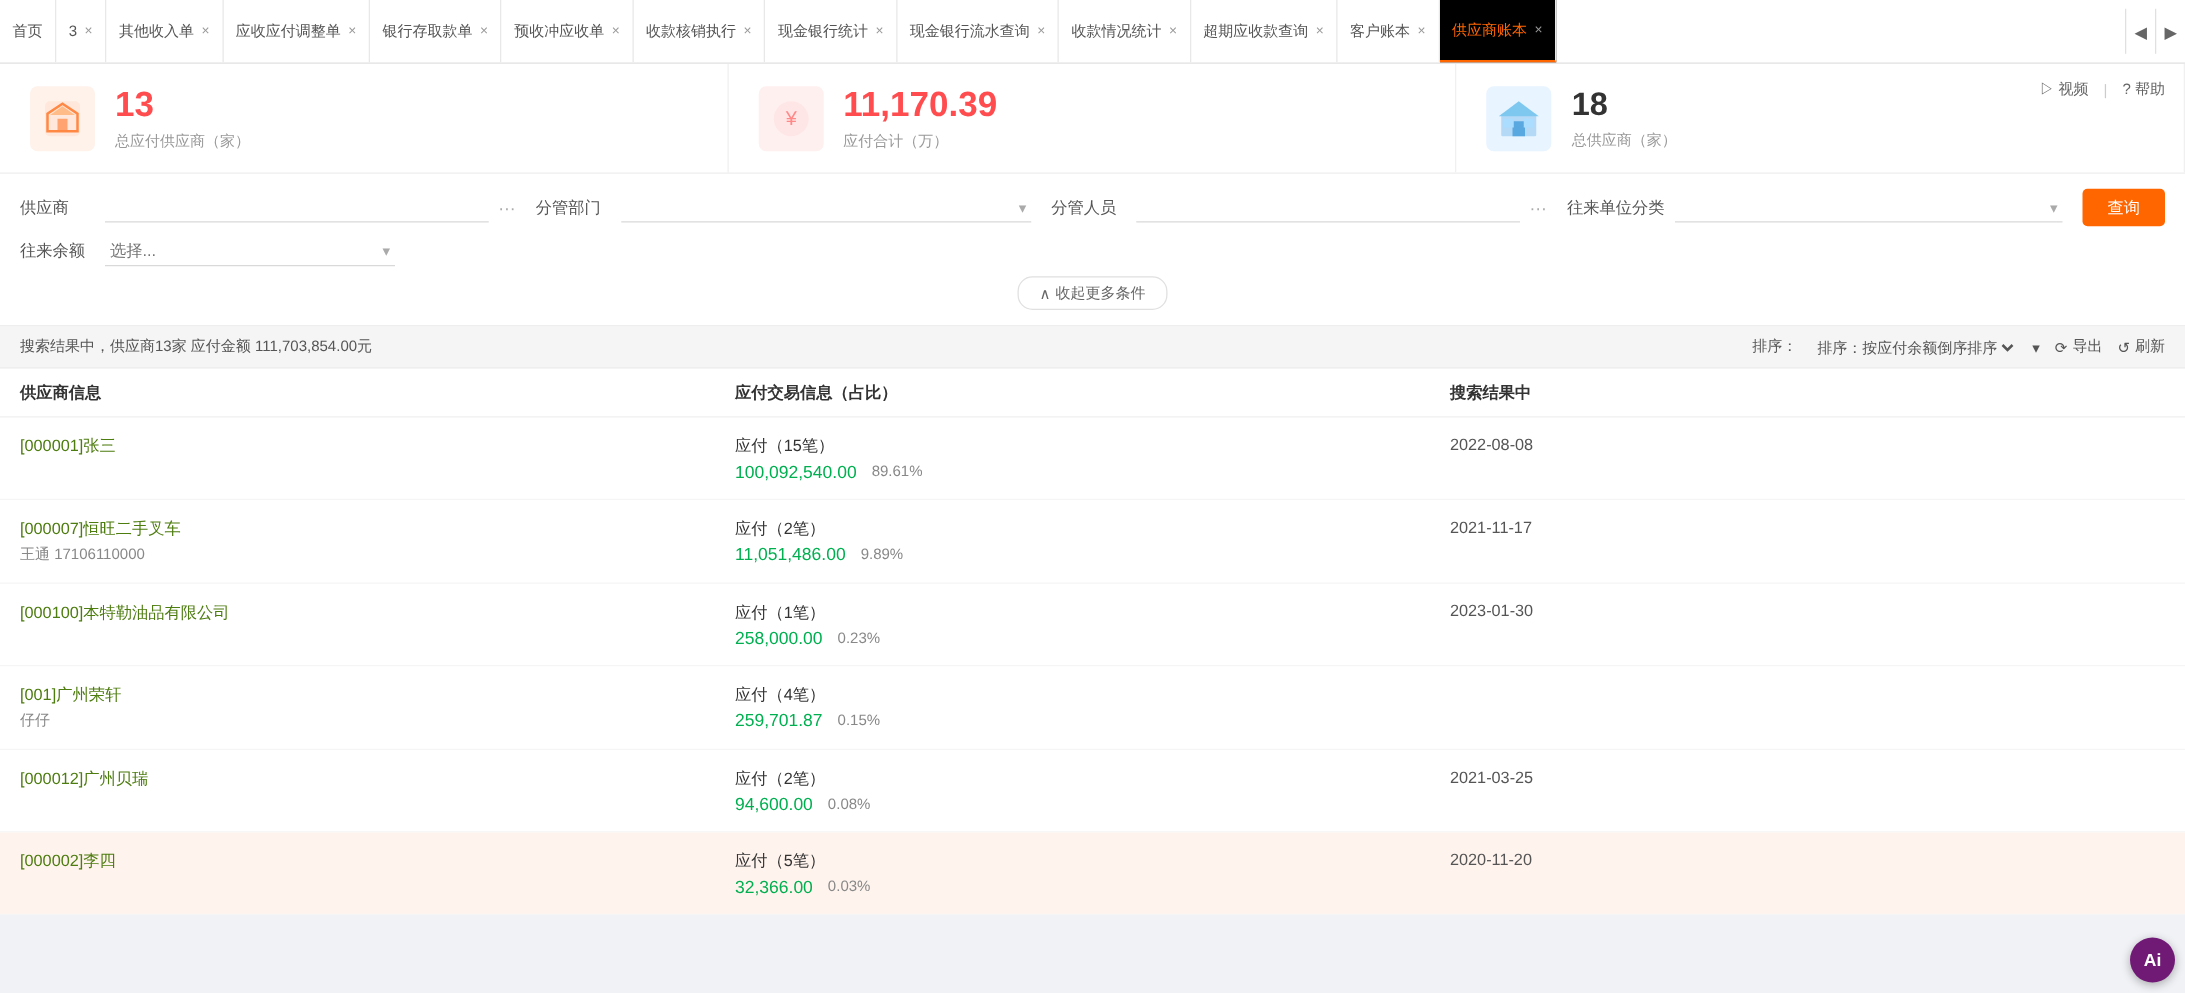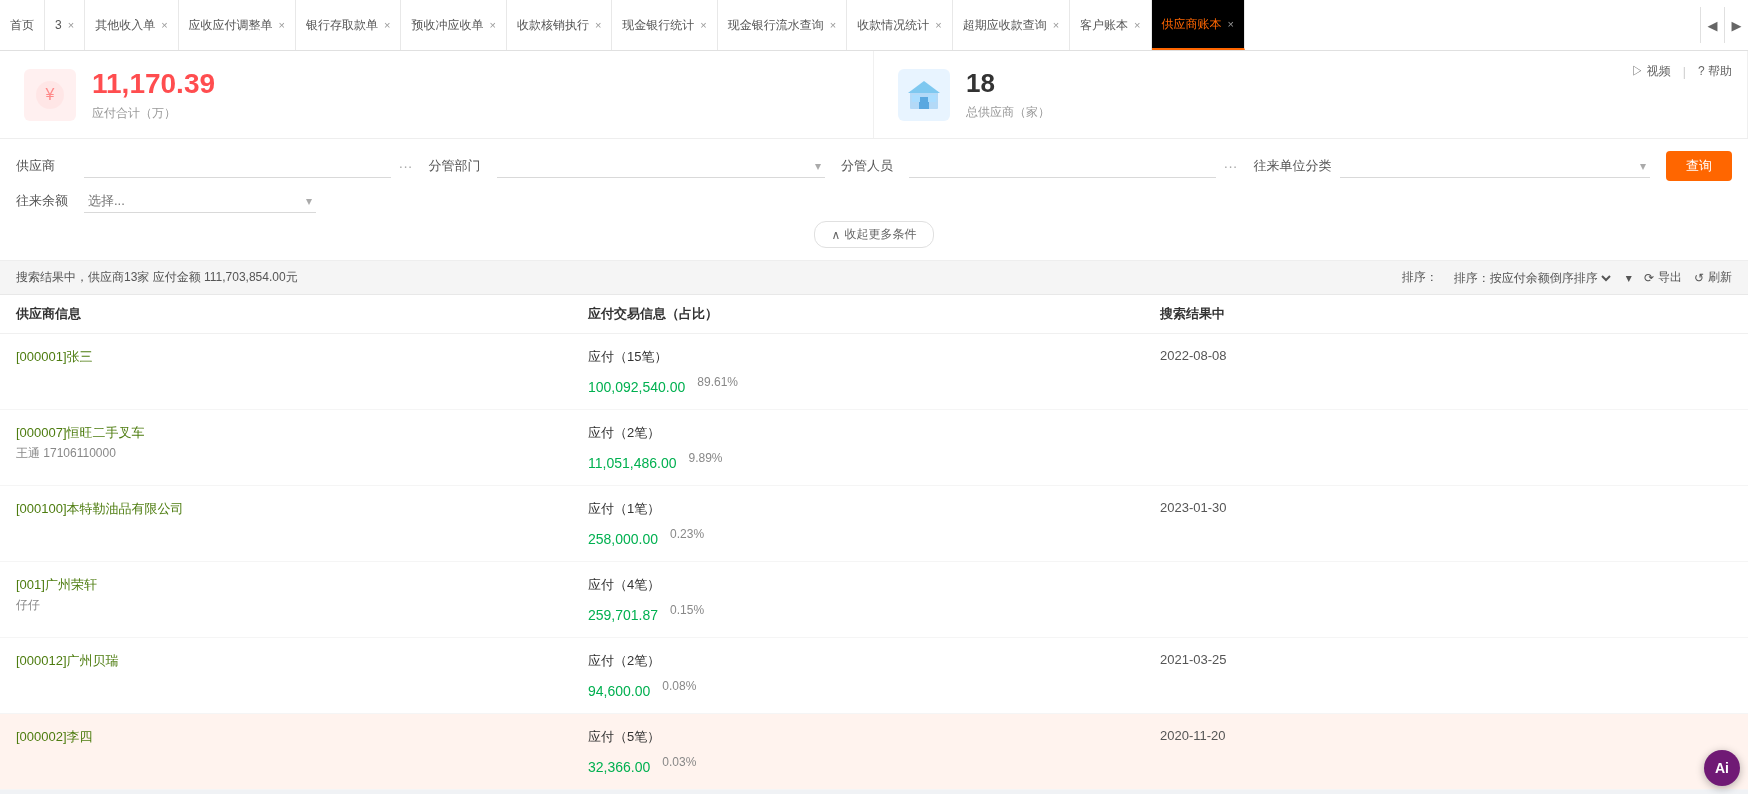--- a/index.html
+++ b/index.html
@@ -88,21 +88,21 @@
     }
     .table-row {
       display: grid; grid-template-columns: 1fr 1fr 1fr;
       padding: 14px 16px; border-bottom: 1px solid #f5f5f5;
       align-items: start;
     }
     .table-row.highlighted { background: #fff3ee; }
     .supplier-link { color: #4d7c0f; cursor: pointer; font-size: 13px; text-decoration: none; }
     .supplier-sub { font-size: 12px; color: #888; margin-top: 3px; }
     .tx-count { font-size: 13px; color: #333; }
-    .tx-amount { font-size: 14px; color: #00b050; cursor: pointer; margin-top: 13px; }
+    .tx-amount { font-size: 14px; color: #00b050; cursor: pointer; margin-top: 3px; }
     .tx-pct { font-size: 12px; color: #888; margin-top: 3px; }
     .last-pay { font-size: 13px; color: #555; }
 
     
     ::-webkit-scrollbar { width: 6px; height: 6px; }
     ::-webkit-scrollbar-thumb { background: #ccc; border-radius: 3px; }
 
     .content-area { height: calc(794px - 36px); overflow-y: auto; }
   </style>
 </head>
@@ -162,20 +162,34 @@
   </div>
   <div class="nav-arrows">
     <div class="nav-arrow">◀</div>
     <div class="nav-arrow">▶</div>
   </div>
 </div>
 
 <div class="content-area">
 
   <div class="summary-bar">
+    <div class="summary-item">
+      <div class="summary-icon orange">
+        <svg width="36" height="36" viewBox="0 0 36 36" fill="none">
+          <rect x="4" y="4" width="28" height="28" rx="4" fill="#ffddcc" opacity="0.5"></rect>
+          <polygon points="18,6 30,14 30,28 6,28 6,14" fill="none" stroke="#ff8844" stroke-width="2"></polygon>
+          <rect x="14" y="18" width="8" height="10" fill="#ff8844" opacity="0.7"></rect>
+          <polygon points="18,8 28,15 8,15" fill="#ffaa66" opacity="0.7"></polygon>
+        </svg>
+      </div>
+      <div class="summary-text-block">
+        <span class="summary-number">13</span>
+        <span class="summary-label">总应付供应商（家）</span>
+      </div>
+    </div>
     <div class="summary-item">
       <div class="summary-icon pink">
         <svg width="36" height="36" viewBox="0 0 36 36" fill="none">
           <circle cx="18" cy="18" r="14" fill="#ffe0e0" opacity="0.6"></circle>
           <text x="18" y="23" text-anchor="middle" font-size="16" fill="#ff8888">¥</text>
         </svg>
       </div>
       <div class="summary-text-block">
         <span class="summary-number">11,170.39</span>
         <span class="summary-label">应付合计（万）</span>
@@ -301,20 +315,23 @@
         <a class="supplier-link">[000007]恒旺二手叉车</a>
         <div class="supplier-sub">王通  17106110000</div>
       </div>
       <div>
         <div class="tx-count">应付（2笔）</div>
         <div style="display:flex; align-items:center; gap:12px;">
           <a class="tx-amount">11,051,486.00</a>
           <span class="tx-pct">9.89%</span>
         </div>
       </div>
+      <div>
+        <span class="last-pay">2021-11-17</span>
+      </div>
     </div>
 
     <div class="table-row">
       <div>
         <a class="supplier-link">[000100]本特勒油品有限公司</a>
       </div>
       <div>
         <div class="tx-count">应付（1笔）</div>
         <div style="display:flex; align-items:center; gap:12px;">
           <a class="tx-amount">258,000.00</a>

